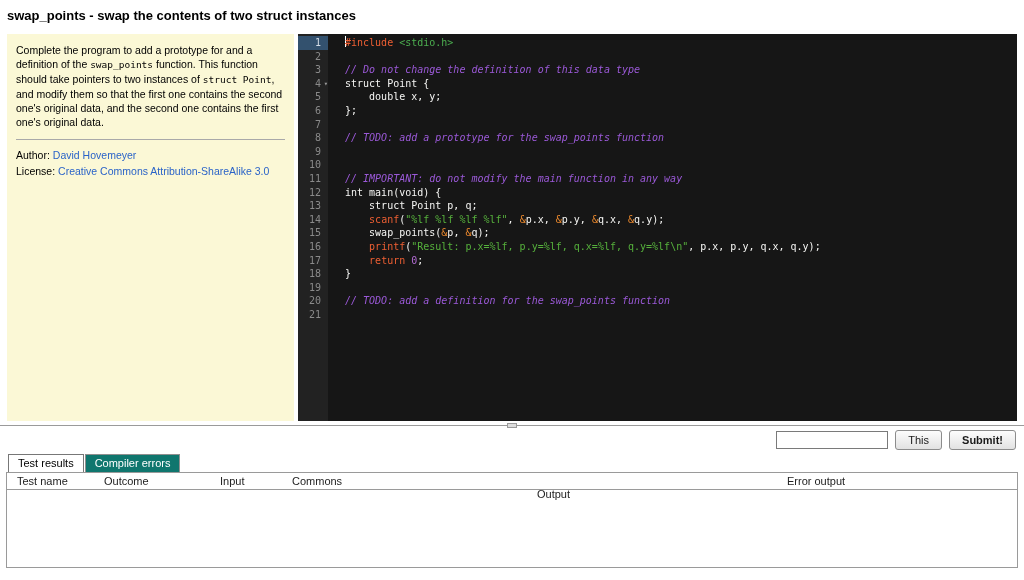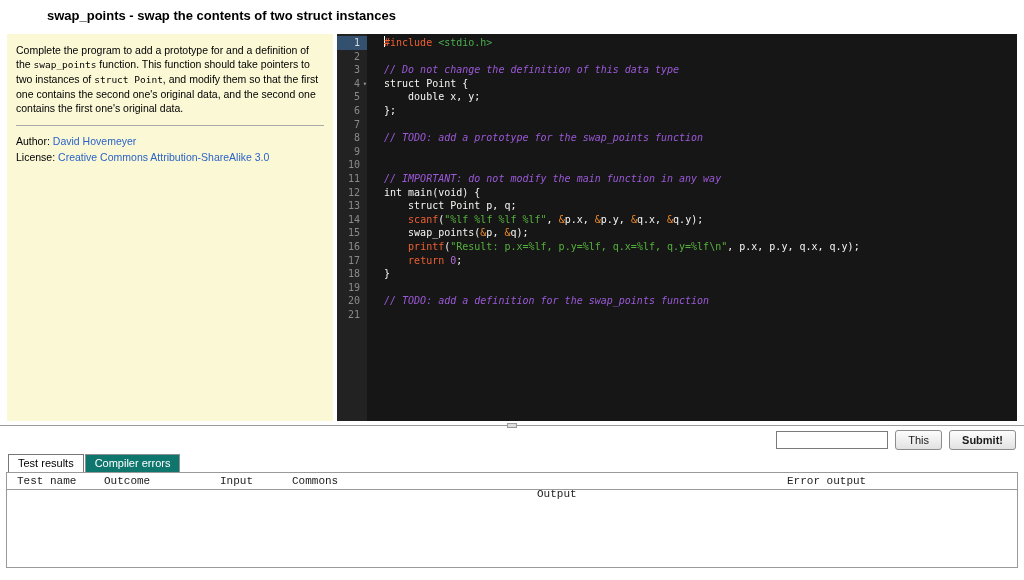--- a/index.html
+++ b/index.html
@@ -6,40 +6,40 @@
   html, body { margin: 0; padding: 0; }
   body {
     width: 1024px; height: 580px;
     font-family: "Liberation Sans", sans-serif;
     background: #ffffff;
     overflow: hidden;
     position: relative;
   }
 
   
-  .header { height: 30px; display: flex; align-items: center; padding: 0 7px; margin-left: 40px; }
+  .header { height: 30px; display: flex; align-items: center; padding: 0 7px; }
   .page-title { font-size: 13px; font-weight: bold; color: #000; white-space: nowrap; }
   .header-actions { margin-left: auto; display: flex; gap: 7px; }
   .btn {
     font-family: "Liberation Sans", sans-serif;
     font-size: 11px; color: #1a1a1a;
     padding: 3px 12px;
     background: linear-gradient(#fdfdfd, #e2e2e2);
     border: 1px solid #8c8c8c;
     border-radius: 3px;
     cursor: pointer;
     line-height: 12px;
   }
   .btn-bold { font-weight: bold; }
 
   
   .main { display: flex; gap: 4px; padding: 4px 7px 0 7px; height: 391px; }
 
   .problem-panel {
-    width: 326px; flex: none;
+    width: 287px; flex: none;
     background: #fbf8d6;
     padding: 9px 9px;
     font-size: 10.5px; line-height: 1.35; color: #000;
     overflow: hidden;
   }
   .problem-desc .mono { font-family: "DejaVu Sans Mono", monospace; font-size: 9.5px; }
   .panel-divider { border: none; border-top: 1px solid #a9a9a9; margin: 10px 0 8px 0; }
   .meta-line { margin-bottom: 2px; }
   .link { color: #2a63c8; margin-left: 3px; cursor: pointer; }
 
@@ -86,21 +86,21 @@
   .answer-input { width: 112px; height: 18px; border: 1px solid #7a7a7a; font-size: 11px; padding: 1px 3px; font-family: "Liberation Sans", sans-serif; }
 
   
   .tabs { display: flex; padding-left: 8px; gap: 1px; }
   .tab { font-size: 11px; padding: 2px 9px 3px 9px; cursor: pointer; }
   .tab.active { background: #ffffff; color: #000; border: 1px solid #777; border-bottom: none; }
   .tab.inactive { background: #0f766e; color: #ffffff; border: 1px solid #8f8f8f; border-bottom: none; text-align: right; }
 
   
   .results-panel { margin: 0 6px; border: 1px solid #9a9a9a; height: 96px; background: #fff; }
-  .results-header { display: flex; border-bottom: 1px solid #9a9a9a; height: 17px; align-items: center; font-size: 11px; color: #222; font-family: Liberation Mono, monospace; }
+  .results-header { display: flex; border-bottom: 1px solid #9a9a9a; height: 17px; align-items: center; font-size: 11px; color: #222; }
   .col { padding-left: 10px; overflow: hidden; white-space: nowrap; }
   .col:nth-child(1) { width: 87px; }
   .col:nth-child(2) { width: 116px; }
   .col:nth-child(3) { width: 72px; }
   .col:nth-child(4) { width: 245px; }
   .col:nth-child(5) { width: 250px; margin-top: 25px; }
   .col:nth-child(6) { flex: 1; }
   .results-body { height: 77px; }
 </style>
 </head>

